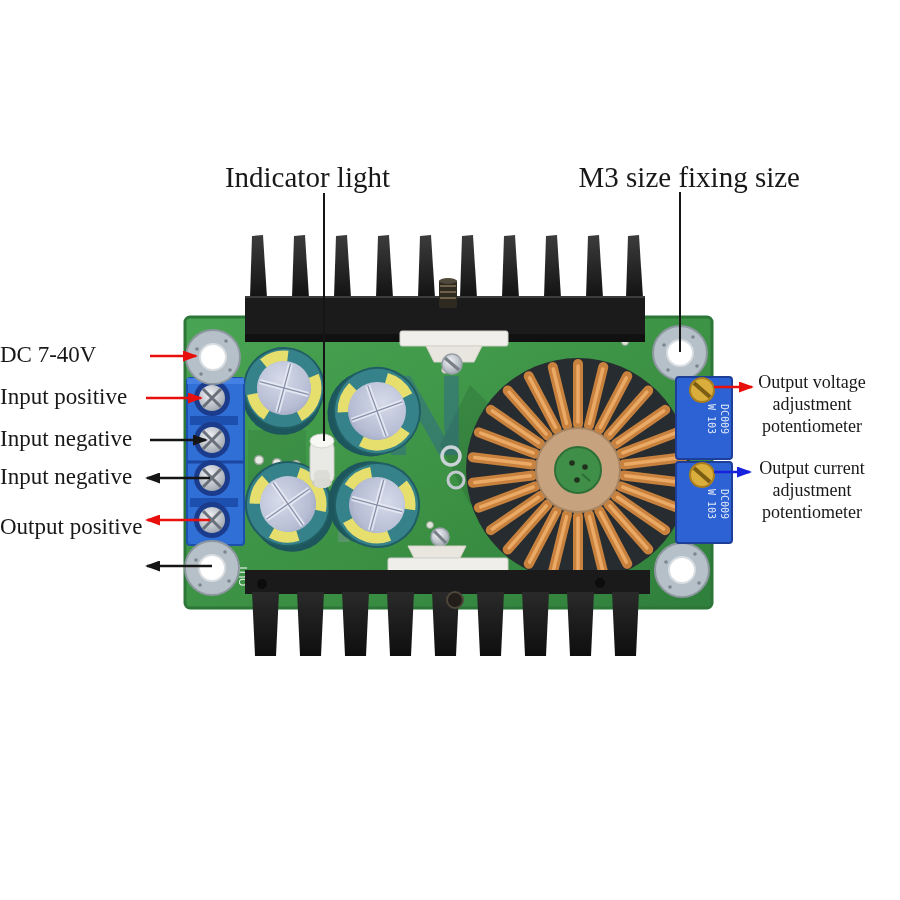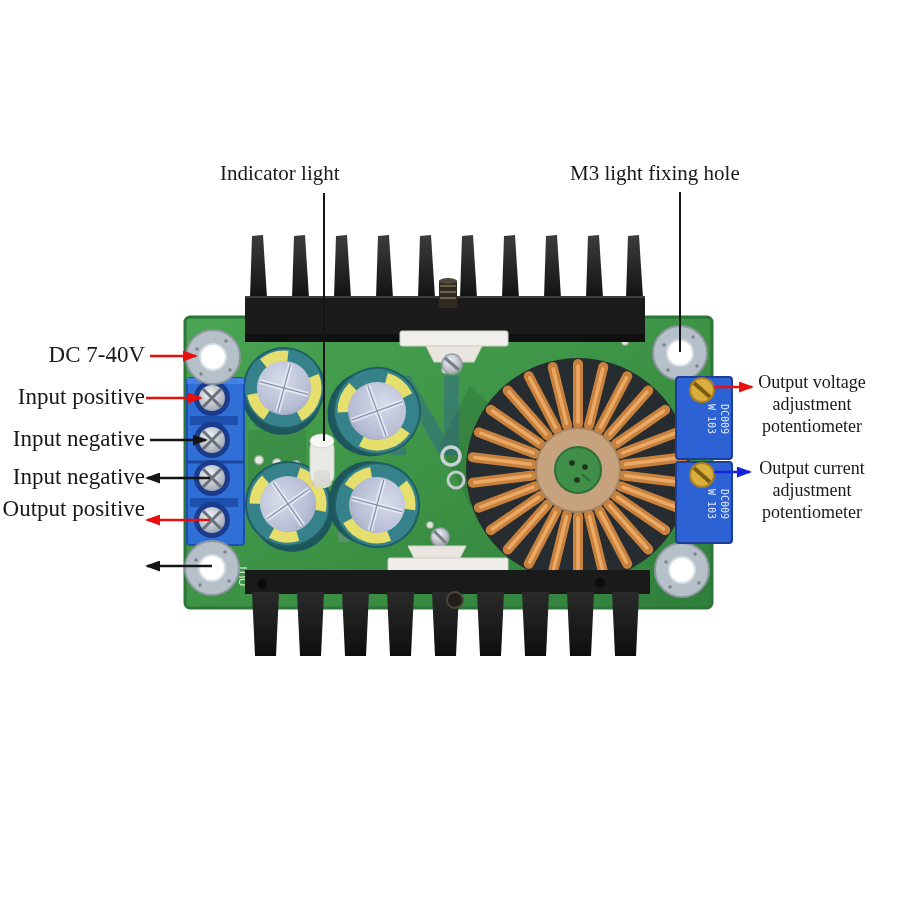--- a/index.html
+++ b/index.html
@@ -1,21 +1,21 @@
 <!DOCTYPE html>
 <html><head>
 <meta charset="utf-8">
 <style>
   html,body{margin:0;padding:0;background:#ffffff;}
   #canvas{position:relative;width:900px;height:900px;background:#ffffff;overflow:hidden;
           font-family:"Liberation Serif", serif;}
   svg{position:absolute;left:0;top:0;}
   .lbl{position:absolute;color:#181818;white-space:nowrap;}
-  .lbl-top{font-size:21px;text-align:left;}
-  .lbl-left{font-size:23px;width:145px;text-align:right;left:0;}
+  .lbl-top{font-size:29px;text-align:right;}
+  .lbl-left{font-size:23px;width:145px;text-align:left;left:0;}
   .lbl-right{font-size:18px;width:180px;text-align:center;left:722px;line-height:22px;white-space:normal;}
 </style>
 </head>
 <body>
 
 <div id="canvas">
 
 <svg width="900" height="900" viewBox="0 0 900 900">
   <defs>
     <linearGradient id="pcbGrad" x1="0" y1="0" x2="1" y2="1">
@@ -305,27 +305,27 @@
     <line x1="150" y1="440" x2="206" y2="440" stroke="#151515" stroke-width="2.5" marker-end="url(#arBlack)"></line>
     <line x1="210" y1="478" x2="147" y2="478" stroke="#151515" stroke-width="2.5" marker-end="url(#arBlack)"></line>
     <line x1="210" y1="520" x2="147" y2="520" stroke="#e8100c" stroke-width="2.5" marker-end="url(#arRed)"></line>
     <line x1="212" y1="566" x2="147" y2="566" stroke="#151515" stroke-width="2.5" marker-end="url(#arBlack)"></line>
     <line x1="714" y1="387" x2="752" y2="387" stroke="#e8100c" stroke-width="2.5" marker-end="url(#arRed)"></line>
     <line x1="714" y1="472" x2="750" y2="472" stroke="#1822dd" stroke-width="2.5" marker-end="url(#arBlue)"></line>
   </g>
 </svg>
 
 <div class="lbl lbl-top" style="left:220px;top:161px;width:170px;">Indicator light</div>
-<div class="lbl lbl-top" style="left:570px;top:161px;width:230px;">M3 light fixing hole</div>
+<div class="lbl lbl-top" style="left:570px;top:161px;width:230px;">M3 size fixing size</div>
 
 <div class="lbl lbl-left" style="top:342px;">DC 7-40V</div>
 <div class="lbl lbl-left" style="top:384px;">Input positive</div>
 <div class="lbl lbl-left" style="top:426px;">Input negative</div>
 <div class="lbl lbl-left" style="top:464px;">Input negative</div>
-<div class="lbl lbl-left" style="top:496px;">Output positive</div>
+<div class="lbl lbl-left" style="top:514px;">Output positive</div>
 
 <div class="lbl lbl-right" style="top:371px;">
   <div>Output voltage</div>
   <div>adjustment potentiometer</div>
 </div>
 <div class="lbl lbl-right" style="top:457px;">
   <div>Output current</div>
   <div>adjustment potentiometer</div>
 </div>
 

